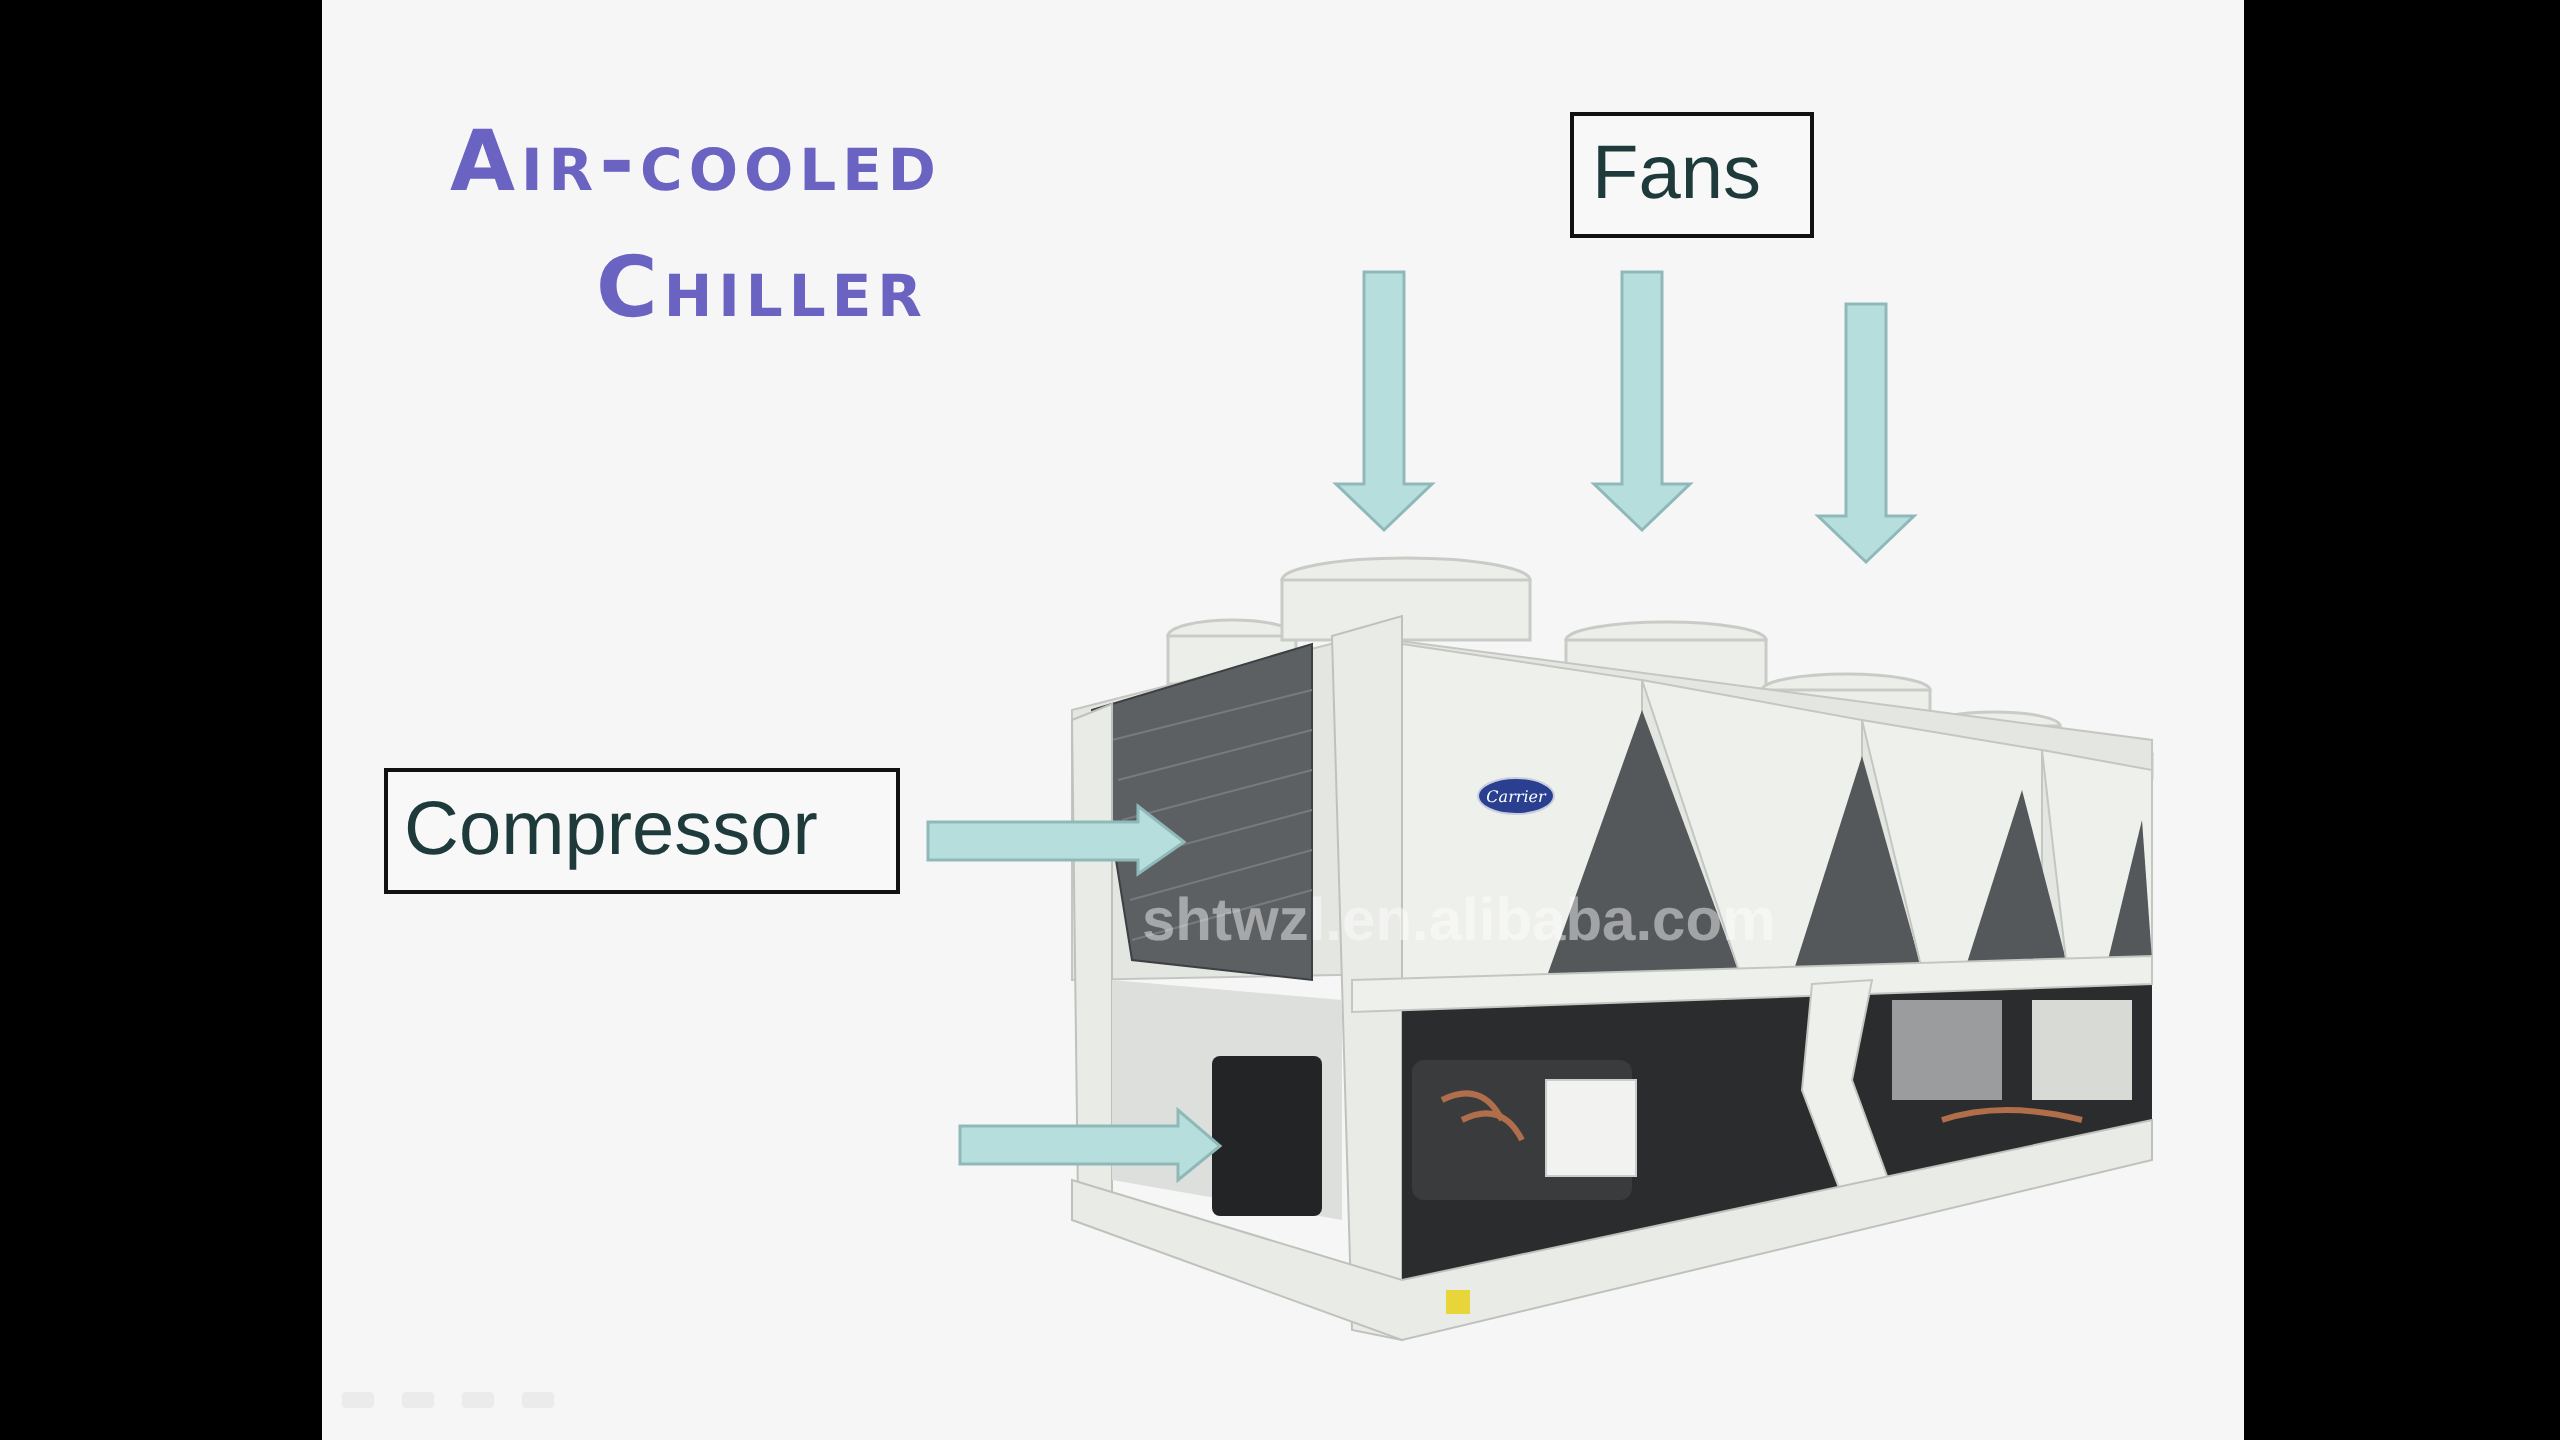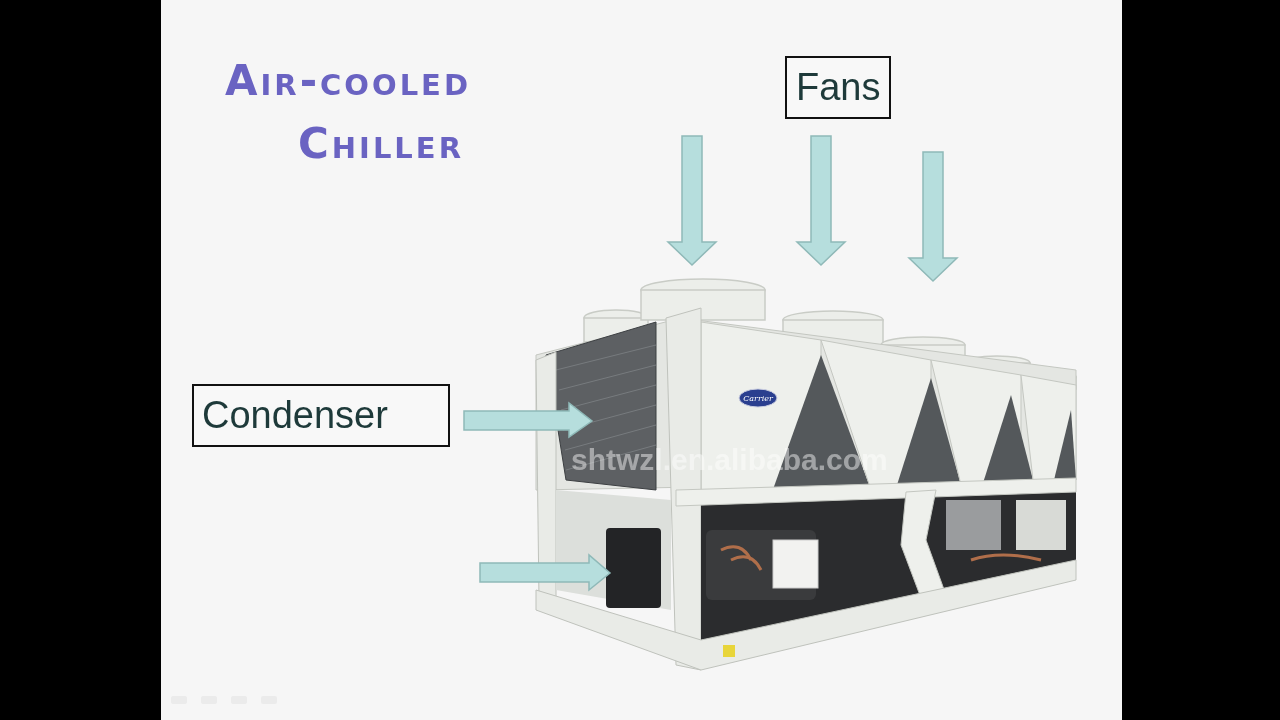--- a/index.html
+++ b/index.html
@@ -2,39 +2,39 @@
 <html><head>
   <meta charset="utf-8">
   <style>
     html, body { margin:0; padding:0; }
     body { width:1280px; height:720px; background:#000; position:relative; overflow:hidden; font-family:"Liberation Sans", sans-serif; }
     .slide { position:absolute; left:161px; top:0; width:961px; height:720px; background:#f6f6f6; overflow:hidden; }
     .title-line { position:absolute; color:#6a63c2; font-family:"DejaVu Sans", sans-serif; font-weight:bold; font-variant:small-caps; letter-spacing:3px; white-space:nowrap; }
     .t1 { left:64px; top:56px; font-size:42px; }
     .t2 { left:137px; top:119px; font-size:42px; }
     .label-box { position:absolute; border:2px solid #111; background:#f8f8f8; color:#1e3a3a; font-size:38px; box-sizing:border-box; display:flex; align-items:center; padding-left:8px; white-space:nowrap; }
-    .fans-box { left:624px; top:56px; width:106px; height:63px; padding-left:9px; }
+    .fans-box { left:624px; top:56px; width:122px; height:63px; padding-left:9px; }
     .cond-box { left:31px; top:384px; width:258px; height:63px; }
     .comp-box { left:39px; top:543px; width:259px; height:64px; }
     svg { position:absolute; left:0; top:0; }
     .nav { position:absolute; left:10px; top:696px; display:flex; gap:14px; opacity:0.25; }
     .nav span { display:inline-block; width:16px; height:8px; background:#ccc; border-radius:2px; }
   </style>
 </head>
 <body>
 
 <div class="slide">
   <div class="title-line t2">Chiller</div>
   <div class="title-line t1">Air-cooled</div>
 
   <div class="label-box fans-box">
       <span>Fans</span>
     </div>
   <div class="label-box cond-box">
-      <span>Condenser</span>
+      <span>Compressor</span>
     </div>
 
   <svg width="961" height="720" viewBox="0 0 961 720">
 
     <g fill="#eceeea" stroke="#c9ccc6" stroke-width="1.5">
       <ellipse cx="455" cy="318" rx="32" ry="8"></ellipse>
         <rect x="423" y="318" width="64" height="24"></rect>
       <ellipse cx="542" cy="290" rx="62" ry="11"></ellipse>
         <rect x="480" y="290" width="124" height="30"></rect>
       <ellipse cx="672" cy="320" rx="50" ry="9"></ellipse>

